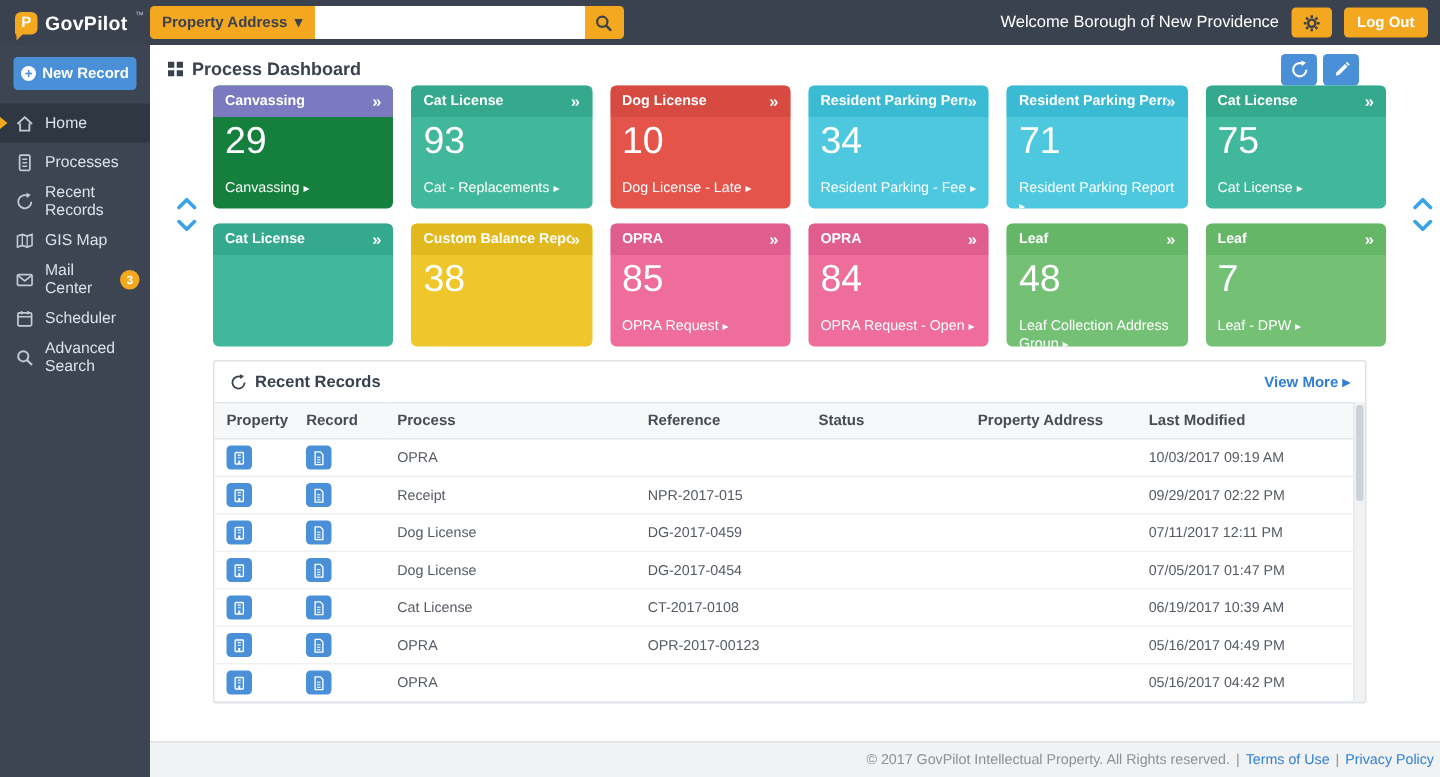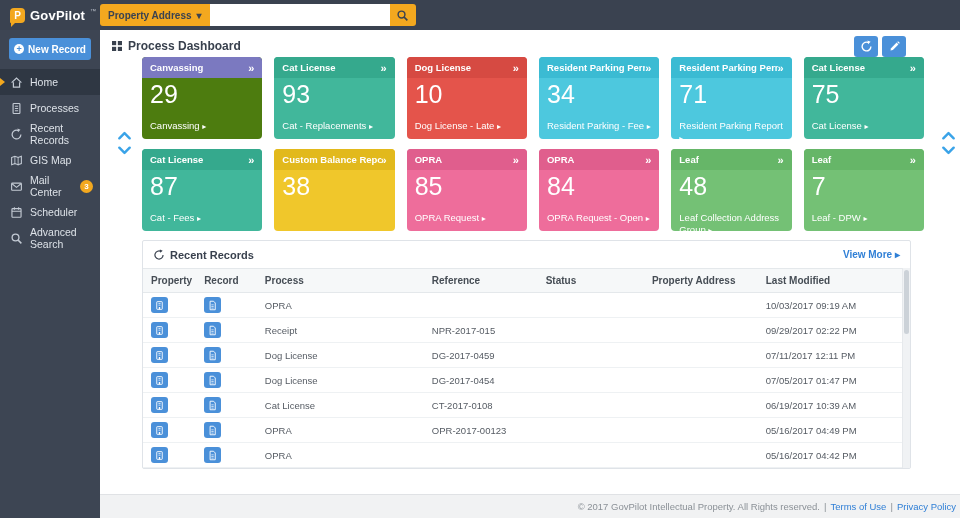--- a/index.html
+++ b/index.html
@@ -95,20 +95,32 @@
       </button>
       <input class="search-input" value="" style="">
       <button class="search-btn">
         <span style="display:flex;">
           <svg width="13" height="13" viewBox="0 0 16 16">
               <circle cx="6.8" cy="6.8" r="4.2" fill="none" stroke="#3a4250" stroke-width="1.8"></circle>
               <path d="M10 10l4 4" stroke="#3a4250" stroke-width="2"></path>
             </svg>
         </span>
       </button>
+    </div>
+    <div class="topbar-right">
+      <span class="welcome">Welcome Borough of New Providence</span>
+      <button class="gear-btn">
+        <span style="display:flex;">
+          <svg width="13" height="13" viewBox="0 0 16 16" stroke="#3a4250" stroke-width="2" fill="none">
+            <circle cx="8" cy="8" r="3"></circle>
+            <path d="M8 1.5v2.2M8 12.3v2.2M1.5 8h2.2M12.3 8h2.2M3.4 3.4l1.6 1.6M11 11l1.6 1.6M12.6 3.4L11 5M5 11l-1.6 1.6"></path>
+          </svg>
+        </span>
+      </button>
+      <button class="logout-btn">Log Out</button>
     </div>
   </div>
 
   <div class="sidebar">
     <button class="new-record-btn">
       <span class="plus-circle">+</span>
       <span>New Record</span>
     </button>
 
     <div class="nav-item active">
@@ -230,21 +242,21 @@
         </span>
       <span>
           <svg viewBox="0 0 16 10">
             <path d="M2.5 1.5 8 7l5.5-5.5" fill="none" stroke="#3aa3e8" stroke-width="2.6" stroke-linecap="round" stroke-linejoin="round"></path>
           </svg>
         </span>
     </div>
 
     <div class="cards-row r1">
 
-        <div class="card" style="background-color: #4d7c0f;">
+        <div class="card" style="background-color: #15803d;">
           <div class="card-header" style="background-color: rgb(123, 121, 192);">
             <span class="card-title">Canvassing</span>
             <span class="card-more">»</span>
           </div>
           <div class="card-body">
             <div class="card-count">29</div>
             <div class="card-link"><span>Canvassing</span> <span class="arrow">▸</span></div>
           </div>
         </div>
 
@@ -303,24 +315,20 @@
           </div>
         </div>
       </div>
 
     <div class="cards-row r2">
 
         <div class="card" style="background-color: rgb(65, 183, 155);">
           <div class="card-header" style="background-color: rgb(53, 169, 141);">
             <span class="card-title">Cat License</span>
             <span class="card-more">»</span>
-          </div>
-          <div class="card-body">
-            <div class="card-count">87</div>
-            <div class="card-link"><span>Cat - Fees</span> <span class="arrow">▸</span></div>
           </div>
         </div>
 
         <div class="card" style="background-color: rgb(240, 199, 43);">
           <div class="card-header" style="background-color: rgb(226, 185, 28);">
             <span class="card-title">Custom Balance Report</span>
             <span class="card-more">»</span>
           </div>
           <div class="card-body">
             <div class="card-count">38</div>

